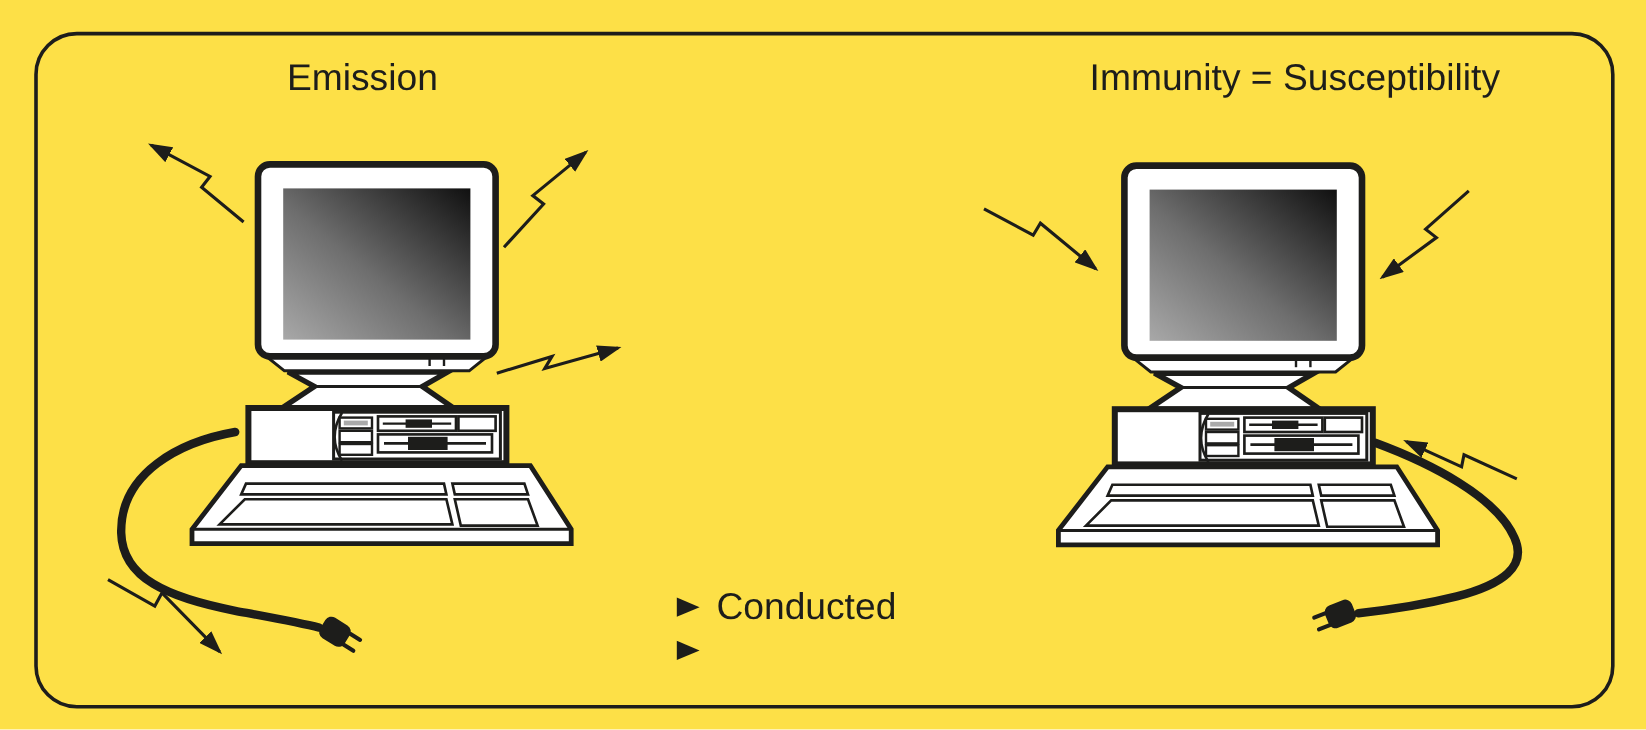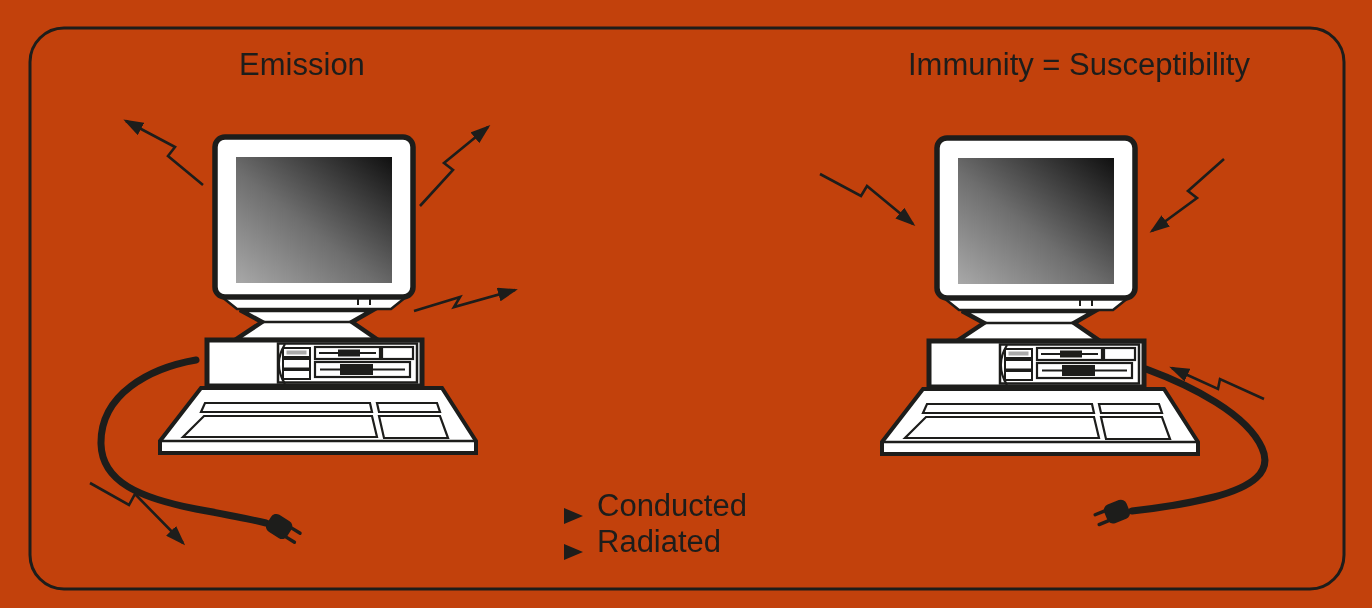--- a/index.html
+++ b/index.html
@@ -1,28 +1,28 @@
 <!DOCTYPE html>
 <html><head>
 <meta charset="utf-8">
 <style>
   html,body{margin:0;padding:0;background:#ffffff;}
   #stage{
-    position:relative;width:1372px;height:608px;background:#c2410c;overflow:hidden;
+    position:relative;width:1372px;height:608px;background:#fde047;overflow:hidden;
     font-family:"Liberation Sans",sans-serif;color:#1d1d1b;
   }
   #art{position:absolute;left:0;top:0;}
   .title{
     position:absolute;top:48px;width:300px;height:34px;line-height:34px;
     font-size:31px;text-align:center;white-space:nowrap;color:#1d1d1b;
   }
   #title-left{left:152px;}
   #title-right{left:908px;}
   #legend{position:absolute;left:564px;top:488px;}
-  .legend-row{display:flex;align-items:flex-end;height:36px;}
+  .legend-row{display:flex;align-items:center;height:36px;}
   .legend-bullet{
     width:0;height:0;border-left:19px solid #1d1d1b;
     border-top:8.5px solid transparent;border-bottom:8.5px solid transparent;
     margin-right:14px;flex:0 0 auto;
   }
   .legend-label{font-size:31px;line-height:36px;white-space:nowrap;color:#1d1d1b;}
 </style>
 </head>
 <body>
 
@@ -113,17 +113,16 @@
   <div class="title" id="title-left">Emission</div>
   <div class="title" id="title-right">Immunity = Susceptibility</div>
 
   <div id="legend">
     <div class="legend-row">
       <span class="legend-bullet"></span>
       <span class="legend-label">Conducted</span>
     </div>
     <div class="legend-row">
       <span class="legend-bullet"></span>
-      <span class="legend-label">Radiated</span>
     </div>
   </div>
 
 </div>
 
 </body></html>

